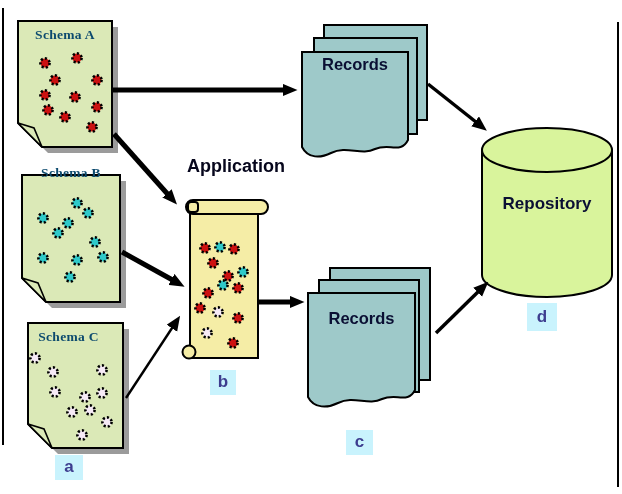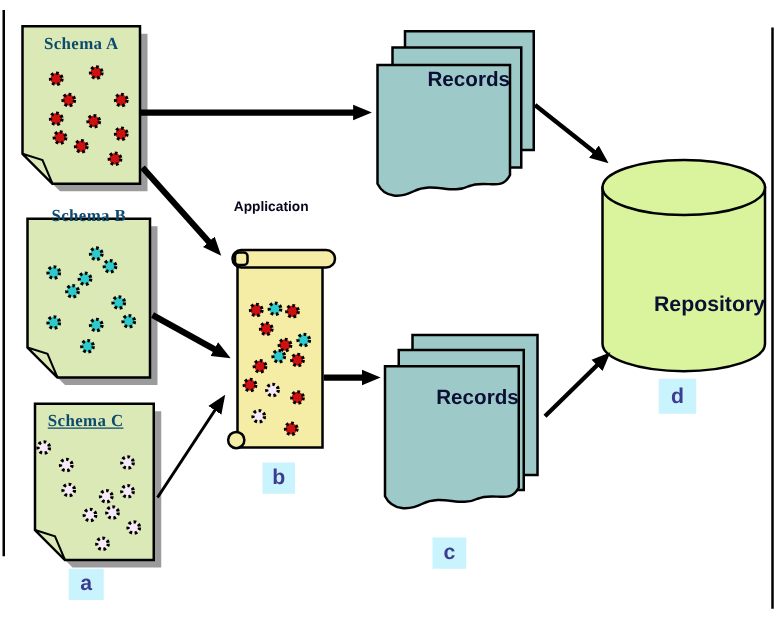--- a/index.html
+++ b/index.html
@@ -17,22 +17,22 @@
   .w-thick{stroke-width:5;}
   .w-med{stroke-width:3.5;}
   .w-thin{stroke-width:2.4;}
   .dot{stroke:#000;stroke-width:2.6;stroke-dasharray:2.1 2.1;}
   .dot-red{fill:var(--dot-red);}
   .dot-cyan{fill:var(--dot-cyan);}
   .dot-white{fill:var(--dot-white);}
   .txt{position:absolute;color:#0c4a6e;}
   .schema-label{width:94px;text-align:center;font-family:"Liberation Serif","DejaVu Serif",serif;
                 font-size:13.5px;font-weight:600;letter-spacing:0.3px;}
-  .heading{font-weight:bold;font-size:16.5px;color:#0a0f33;text-align:right;}
-  .ap-title{font-weight:bold;font-size:11px;line-height:17px;color:#06061c;text-align:center;}
+  .heading{font-weight:bold;font-size:16.5px;color:#0a0f33;text-align:center;}
+  .ap-title{font-weight:bold;font-size:18px;line-height:17px;color:#06061c;text-align:center;}
   .marker{position:absolute;background:var(--marker-bg);color:var(--marker-text);
           font-size:17px;text-align:center;line-height:24px;font-weight:600;}
 </style>
 </head>
 <body>
 
 <div id="stage">
 
   <svg id="diagram-svg" width="622" height="494" viewBox="0 0 622 494">
     <defs>
@@ -144,28 +144,28 @@
       <line class="arrow w-thick" x1="122" y1="252" x2="178" y2="283" marker-end="url(#ah)"></line>
       <line class="arrow w-thin" x1="126" y1="398" x2="176" y2="322" marker-end="url(#ah)"></line>
       <line class="arrow w-thick" x1="259" y1="302" x2="297" y2="302" marker-end="url(#ah)"></line>
       <line class="arrow w-med" x1="428" y1="84" x2="481" y2="126" marker-end="url(#ah)"></line>
       <line class="arrow w-med" x1="436" y1="333" x2="483" y2="287" marker-end="url(#ah)"></line>
     </g>
   </svg>
 
   <div class="txt schema-label" style="left:18px;top:27px;">Schema A</div>
   <div class="txt schema-label" style="left:22px;top:165px;width:98px;">Schema B</div>
-  <div class="txt schema-label" style="left:28px;top:329px;width:81px;text-decoration:underline;">Schema C</div>
+  <div class="txt schema-label" style="left:28px;top:329px;width:81px;">Schema C</div>
 
   <div class="txt ap-title" style="left:187px;top:158px;">
     <div>Application</div>
   </div>
 
   <div class="txt heading" style="left:302px;top:55px;width:106px;">Records</div>
   <div class="txt heading" style="left:308px;top:309px;width:107px;">Records</div>
-  <div class="txt heading" style="left:482px;top:194px;width:130px;font-size:17px;margin-top:40px;">Repository</div>
+  <div class="txt heading" style="left:482px;top:194px;width:130px;font-size:17px;">Repository</div>
 
   <div class="marker" style="left:55px;top:455px;width:28px;height:25px;">a</div>
   <div class="marker" style="left:210px;top:370px;width:26px;height:25px;">b</div>
   <div class="marker" style="left:346px;top:430px;width:27px;height:25px;">c</div>
   <div class="marker" style="left:527px;top:303px;width:30px;height:28px;line-height:28px;">d</div>
 
 </div>
 
 </body></html>

